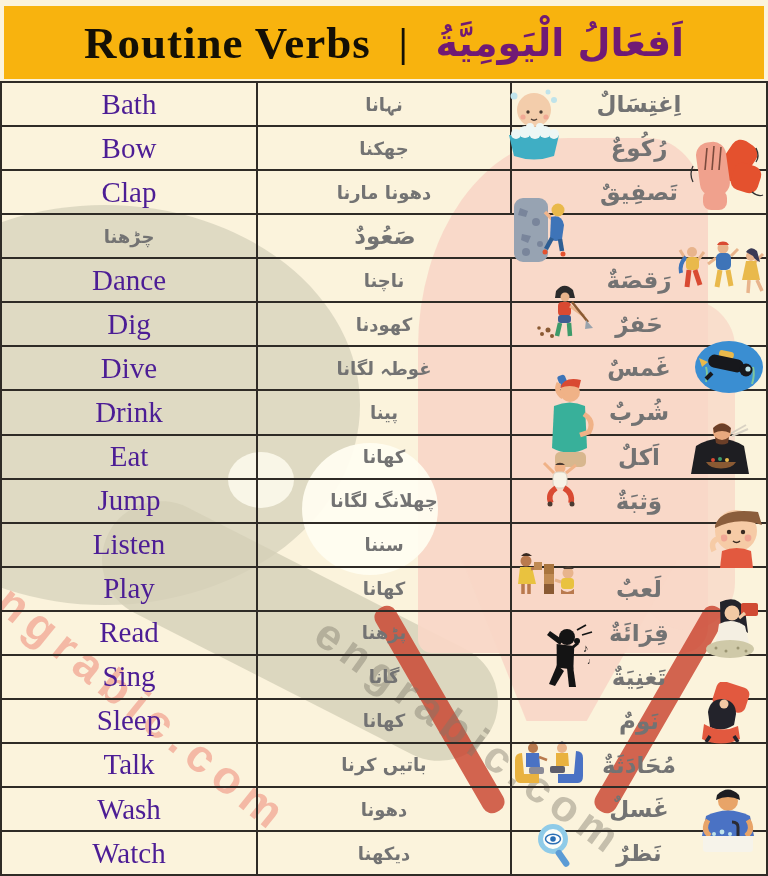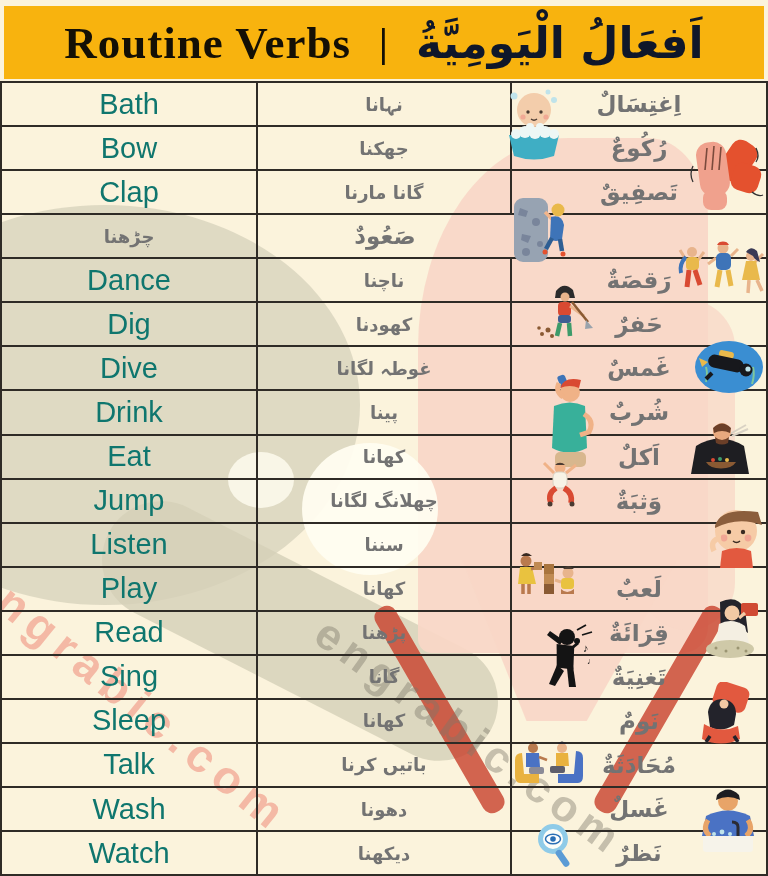--- a/index.html
+++ b/index.html
@@ -24,28 +24,28 @@
   .white-circle-2{position:absolute;left:228px;top:452px;width:66px;height:56px;border-radius:50%;background:#FFFDF0;opacity:.8}
   .wm{position:absolute;font-weight:700;white-space:nowrap;transform-origin:0 0;font-family:"Liberation Sans",sans-serif}
   .wm-red{left:-6px;top:553px;transform:rotate(39deg);font-size:46px;letter-spacing:8px;color:rgba(233,93,77,.38)}
   .wm-gray{left:335px;top:608px;transform:rotate(36deg);font-size:44px;letter-spacing:7px;color:rgba(125,120,105,.42)}
 
   
   .header{position:absolute;left:4px;right:4px;top:6px;height:73px;background:var(--header-bg);z-index:2;
     display:flex;align-items:center;justify-content:center;gap:28px}
   .title-en{font-family:"Liberation Serif",serif;font-weight:700;font-size:45px;color:#141005;letter-spacing:1px}
   .title-pipe{font-family:"Liberation Serif",serif;font-weight:700;font-size:40px;color:#141005}
-  .title-ar{font-family:"DejaVu Sans",sans-serif;font-weight:700;font-size:44px;color:#0f172a;direction:rtl}
+  .title-ar{font-family:"DejaVu Sans",sans-serif;font-weight:700;font-size:38px;color:#701a75;direction:rtl}
 
   
   .table{position:absolute;left:0;right:0;top:81px;height:795px;z-index:2;display:flex;flex-direction:column;
     border-top:2px solid var(--line);border-left:2px solid var(--line);border-right:2px solid var(--line)}
   .row{flex:1;display:grid;grid-template-columns:256px 254px 1fr;border-bottom:2px solid var(--line)}
   .cell{display:flex;align-items:center;justify-content:center;overflow:visible}
-  .cell-en{border-right:2px solid var(--line);font-family:Liberation Sans, sans-serif;font-size:29px;color:#0f766e}
+  .cell-en{border-right:2px solid var(--line);font-family:Liberation Serif, serif;font-size:29px;color:#4c1d95}
   .cell-ur{border-right:2px solid var(--line);font-family:"DejaVu Sans",sans-serif;font-size:18px;font-weight:600;color:#737373;direction:rtl}
   .cell-ar{font-family:"DejaVu Sans",sans-serif;font-size:23px;font-weight:700;color:#737373;direction:rtl}
 
   
   .icon-layer{position:absolute;inset:0;z-index:3;pointer-events:none}
   .icon{position:absolute}
   .icon svg{width:100%;height:100%;display:block}
 </style>
 </head>
 <body>
@@ -80,21 +80,21 @@
   </div>
 
   <div class="row">
     <div class="cell cell-en">Bow</div>
     <div class="cell cell-ur">جھکنا</div>
     <div class="cell cell-ar">رُكُوعٌ</div>
   </div>
 
   <div class="row">
     <div class="cell cell-en">Clap</div>
-    <div class="cell cell-ur">گانا مارنا</div>
+    <div class="cell cell-ur">دھونا مارنا</div>
     <div class="cell cell-ar">تَصفِيقٌ</div>
   </div>
 
   <div class="row">
     <div class="cell cell-ur">چڑھنا</div>
     <div class="cell cell-ar">صَعُودٌ</div>
   </div>
 
   <div class="row">
     <div class="cell cell-en">Dance</div>

